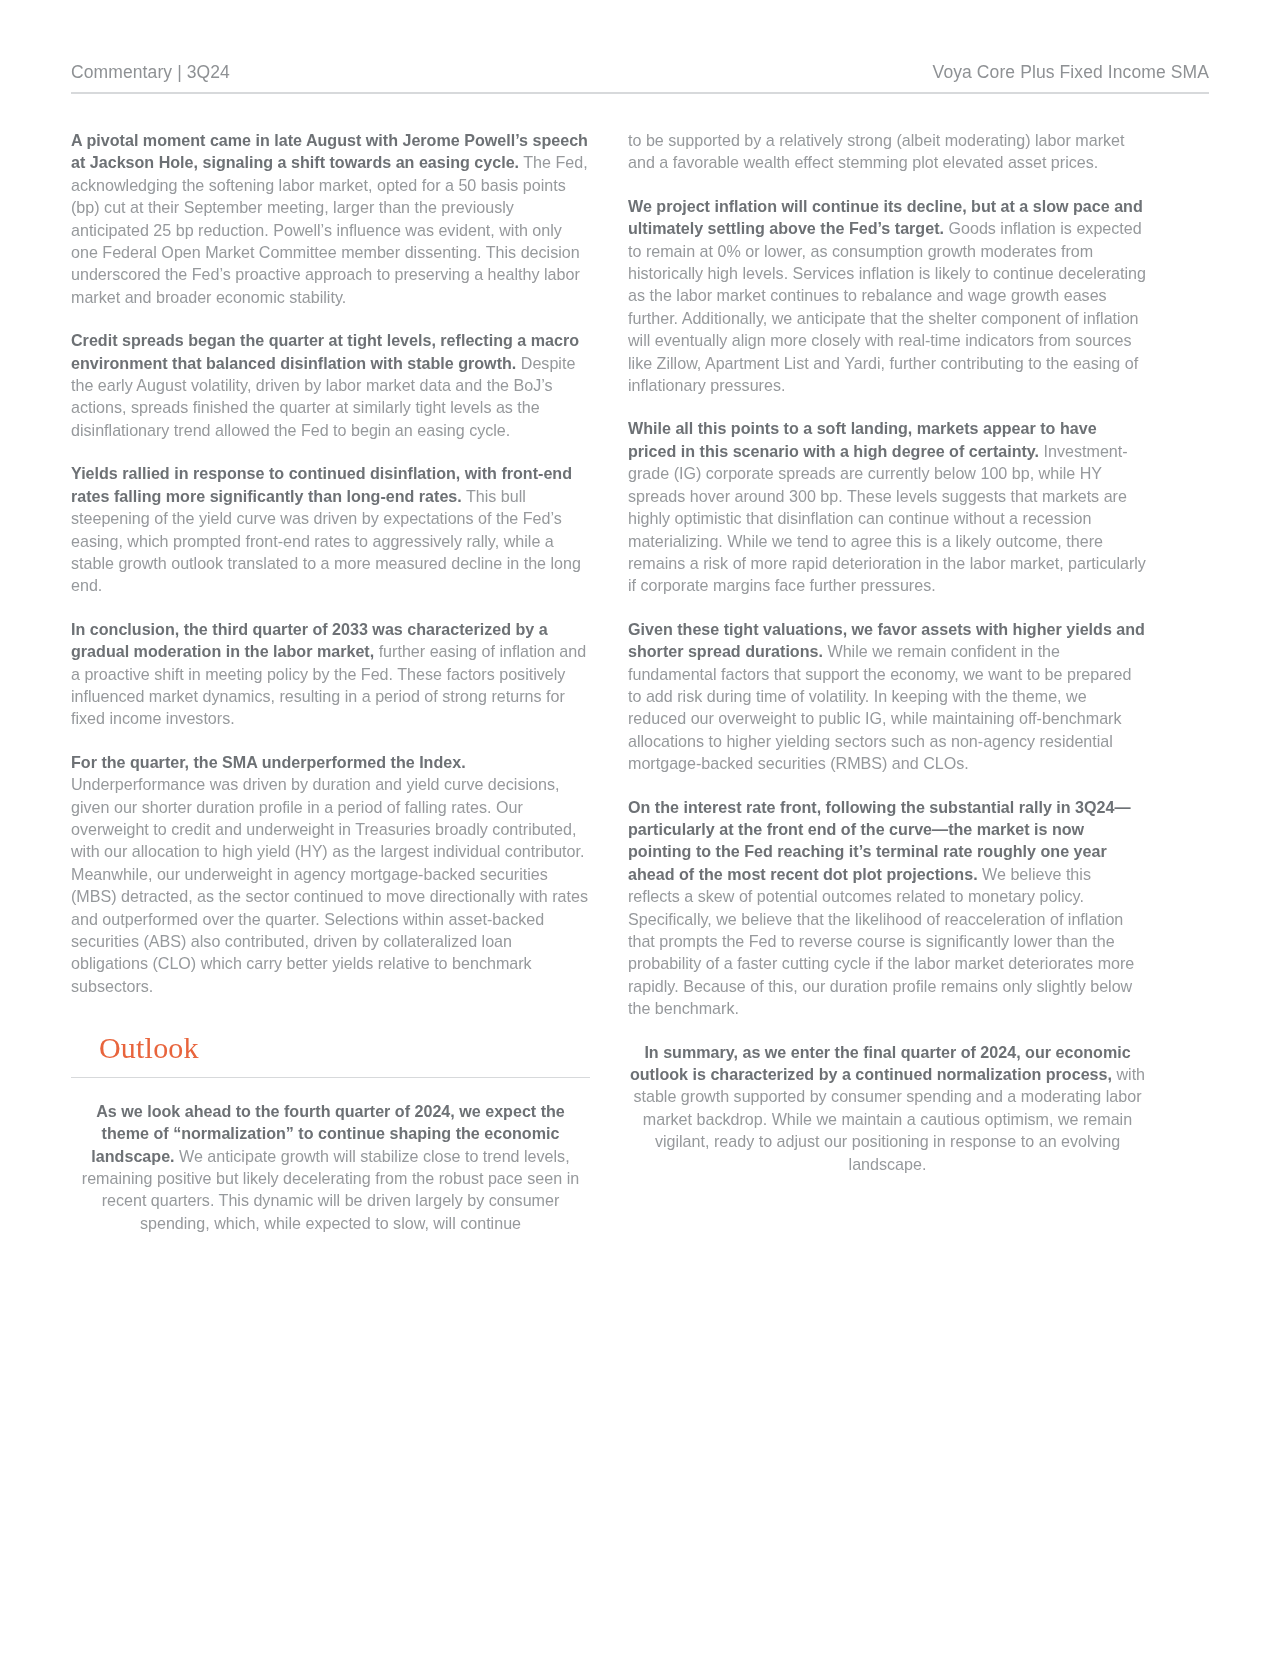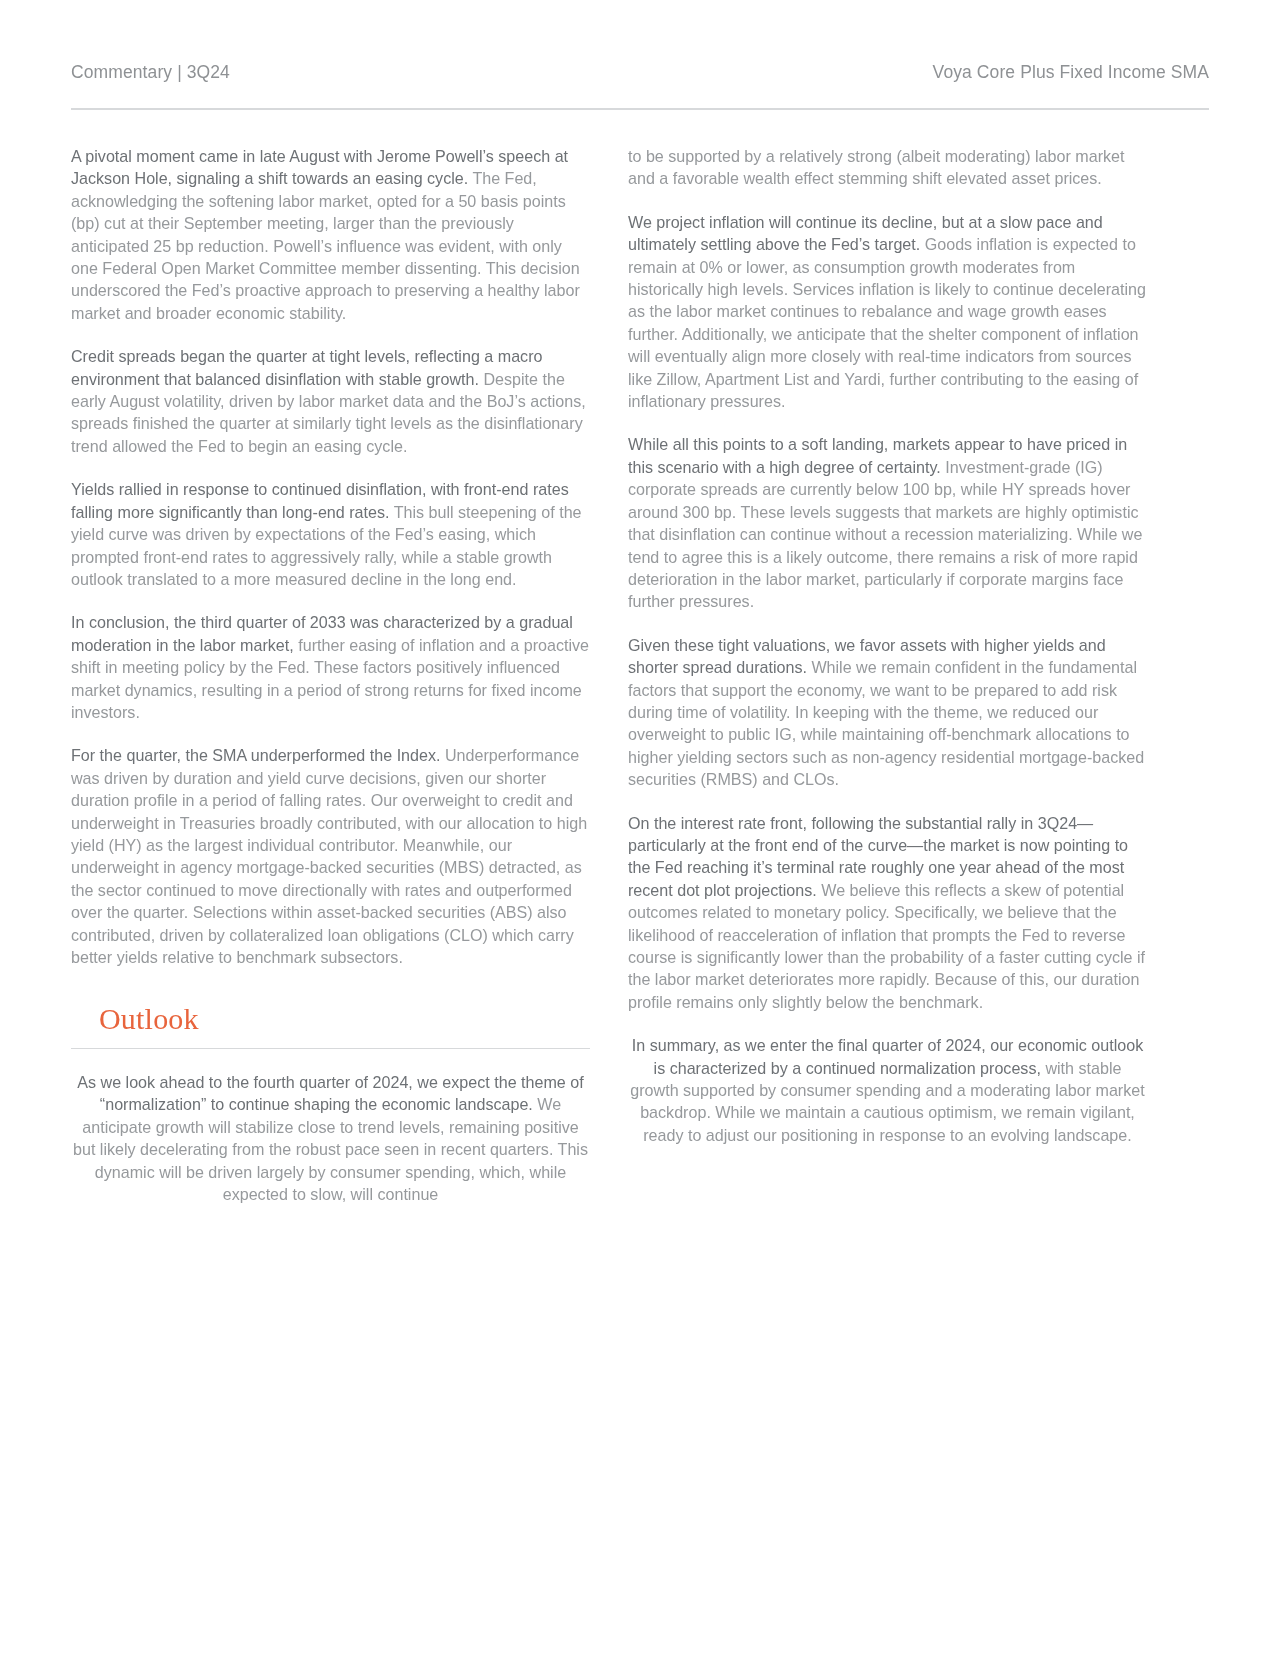--- a/index.html
+++ b/index.html
@@ -23,21 +23,21 @@
     padding: 0 71px;
     background: #ffffff;
   }
 
   
   .page-header {
     display: flex;
     justify-content: space-between;
     align-items: flex-end;
     padding-top: 62px;
-    padding-bottom: 25px;
+    padding-bottom: 9px;
     border-bottom: 2px solid #d7d9db;
   }
   .page-header .hdr-left,
   .page-header .hdr-right {
     font-size: 17.5px;
     font-weight: 400;
     color: #8e9194;
     letter-spacing: 0.1px;
     line-height: 1.2;
   }
@@ -58,21 +58,21 @@
     font-size: 16.1px;
     line-height: 22.4px;
     color: #96999c;
     font-weight: 400;
     text-align: left;
   }
   p.para:last-child { margin-bottom: 0; text-align: center; }
 
   p.para b,
   p.para .lead {
-    font-weight: 400;
+    font-weight: 700;
     color: #6d7175;
   }
 
   
   .section-head {
     margin-top: 34px;
     margin-bottom: 0;
   }
   .section-head .title {
     font-family: "Liberation Serif", serif;
@@ -121,21 +121,21 @@
       </div>
 
       <div class="section-body">
         <p class="para"><span class="lead">As we look ahead to the fourth quarter of 2024, we expect the theme of “normalization” to continue shaping the economic landscape.</span><span> We anticipate growth will stabilize close to trend levels, remaining positive but likely decelerating from the robust pace seen in recent quarters. This dynamic will be driven largely by consumer spending, which, while expected to slow, will continue</span></p>
       </div>
 
     </div>
 
     <div class="col">
 
-      <p class="para"><span>to be supported by a relatively strong (albeit moderating) labor market and a favorable wealth effect stemming shift elevated asset prices.</span></p>
+      <p class="para"><span>to be supported by a relatively strong (albeit moderating) labor market and a favorable wealth effect stemming plot elevated asset prices.</span></p>
 
       <p class="para"><span class="lead">We project inflation will continue its decline, but at a slow pace and ultimately settling above the Fed’s target.</span><span> Goods inflation is expected to remain at 0% or lower, as consumption growth moderates from historically high levels. Services inflation is likely to continue decelerating as the labor market continues to rebalance and wage growth eases further. Additionally, we anticipate that the shelter component of inflation will eventually align more closely with real-time indicators from sources like Zillow, Apartment List and Yardi, further contributing to the easing of inflationary pressures.</span></p>
 
       <p class="para"><span class="lead">While all this points to a soft landing, markets appear to have priced in this scenario with a high degree of certainty.</span><span> Investment-grade (IG) corporate spreads are currently below 100 bp, while HY spreads hover around 300 bp. These levels suggests that markets are highly optimistic that disinflation can continue without a recession materializing. While we tend to agree this is a likely outcome, there remains a risk of more rapid deterioration in the labor market, particularly if corporate margins face further pressures.</span></p>
 
       <p class="para"><span class="lead">Given these tight valuations, we favor assets with higher yields and shorter spread durations.</span><span> While we remain confident in the fundamental factors that support the economy, we want to be prepared to add risk during time of volatility. In keeping with the theme, we reduced our overweight to public IG, while maintaining off-benchmark allocations to higher yielding sectors such as non-agency residential mortgage-backed securities (RMBS) and CLOs.</span></p>
 
       <p class="para"><span class="lead">On the interest rate front, following the substantial rally in 3Q24—particularly at the front end of the curve—the market is now pointing to the Fed reaching it’s terminal rate roughly one year ahead of the most recent dot plot projections.</span><span> We believe this reflects a skew of potential outcomes related to monetary policy. Specifically, we believe that the likelihood of reacceleration of inflation that prompts the Fed to reverse course is significantly lower than the probability of a faster cutting cycle if the labor market deteriorates more rapidly. Because of this, our duration profile remains only slightly below the benchmark.</span></p>
 
       <p class="para"><span class="lead">In summary, as we enter the final quarter of 2024, our economic outlook is characterized by a continued normalization process,</span><span> with stable growth supported by consumer spending and a moderating labor market backdrop. While we maintain a cautious optimism, we remain vigilant, ready to adjust our positioning in response to an evolving landscape.</span></p>

